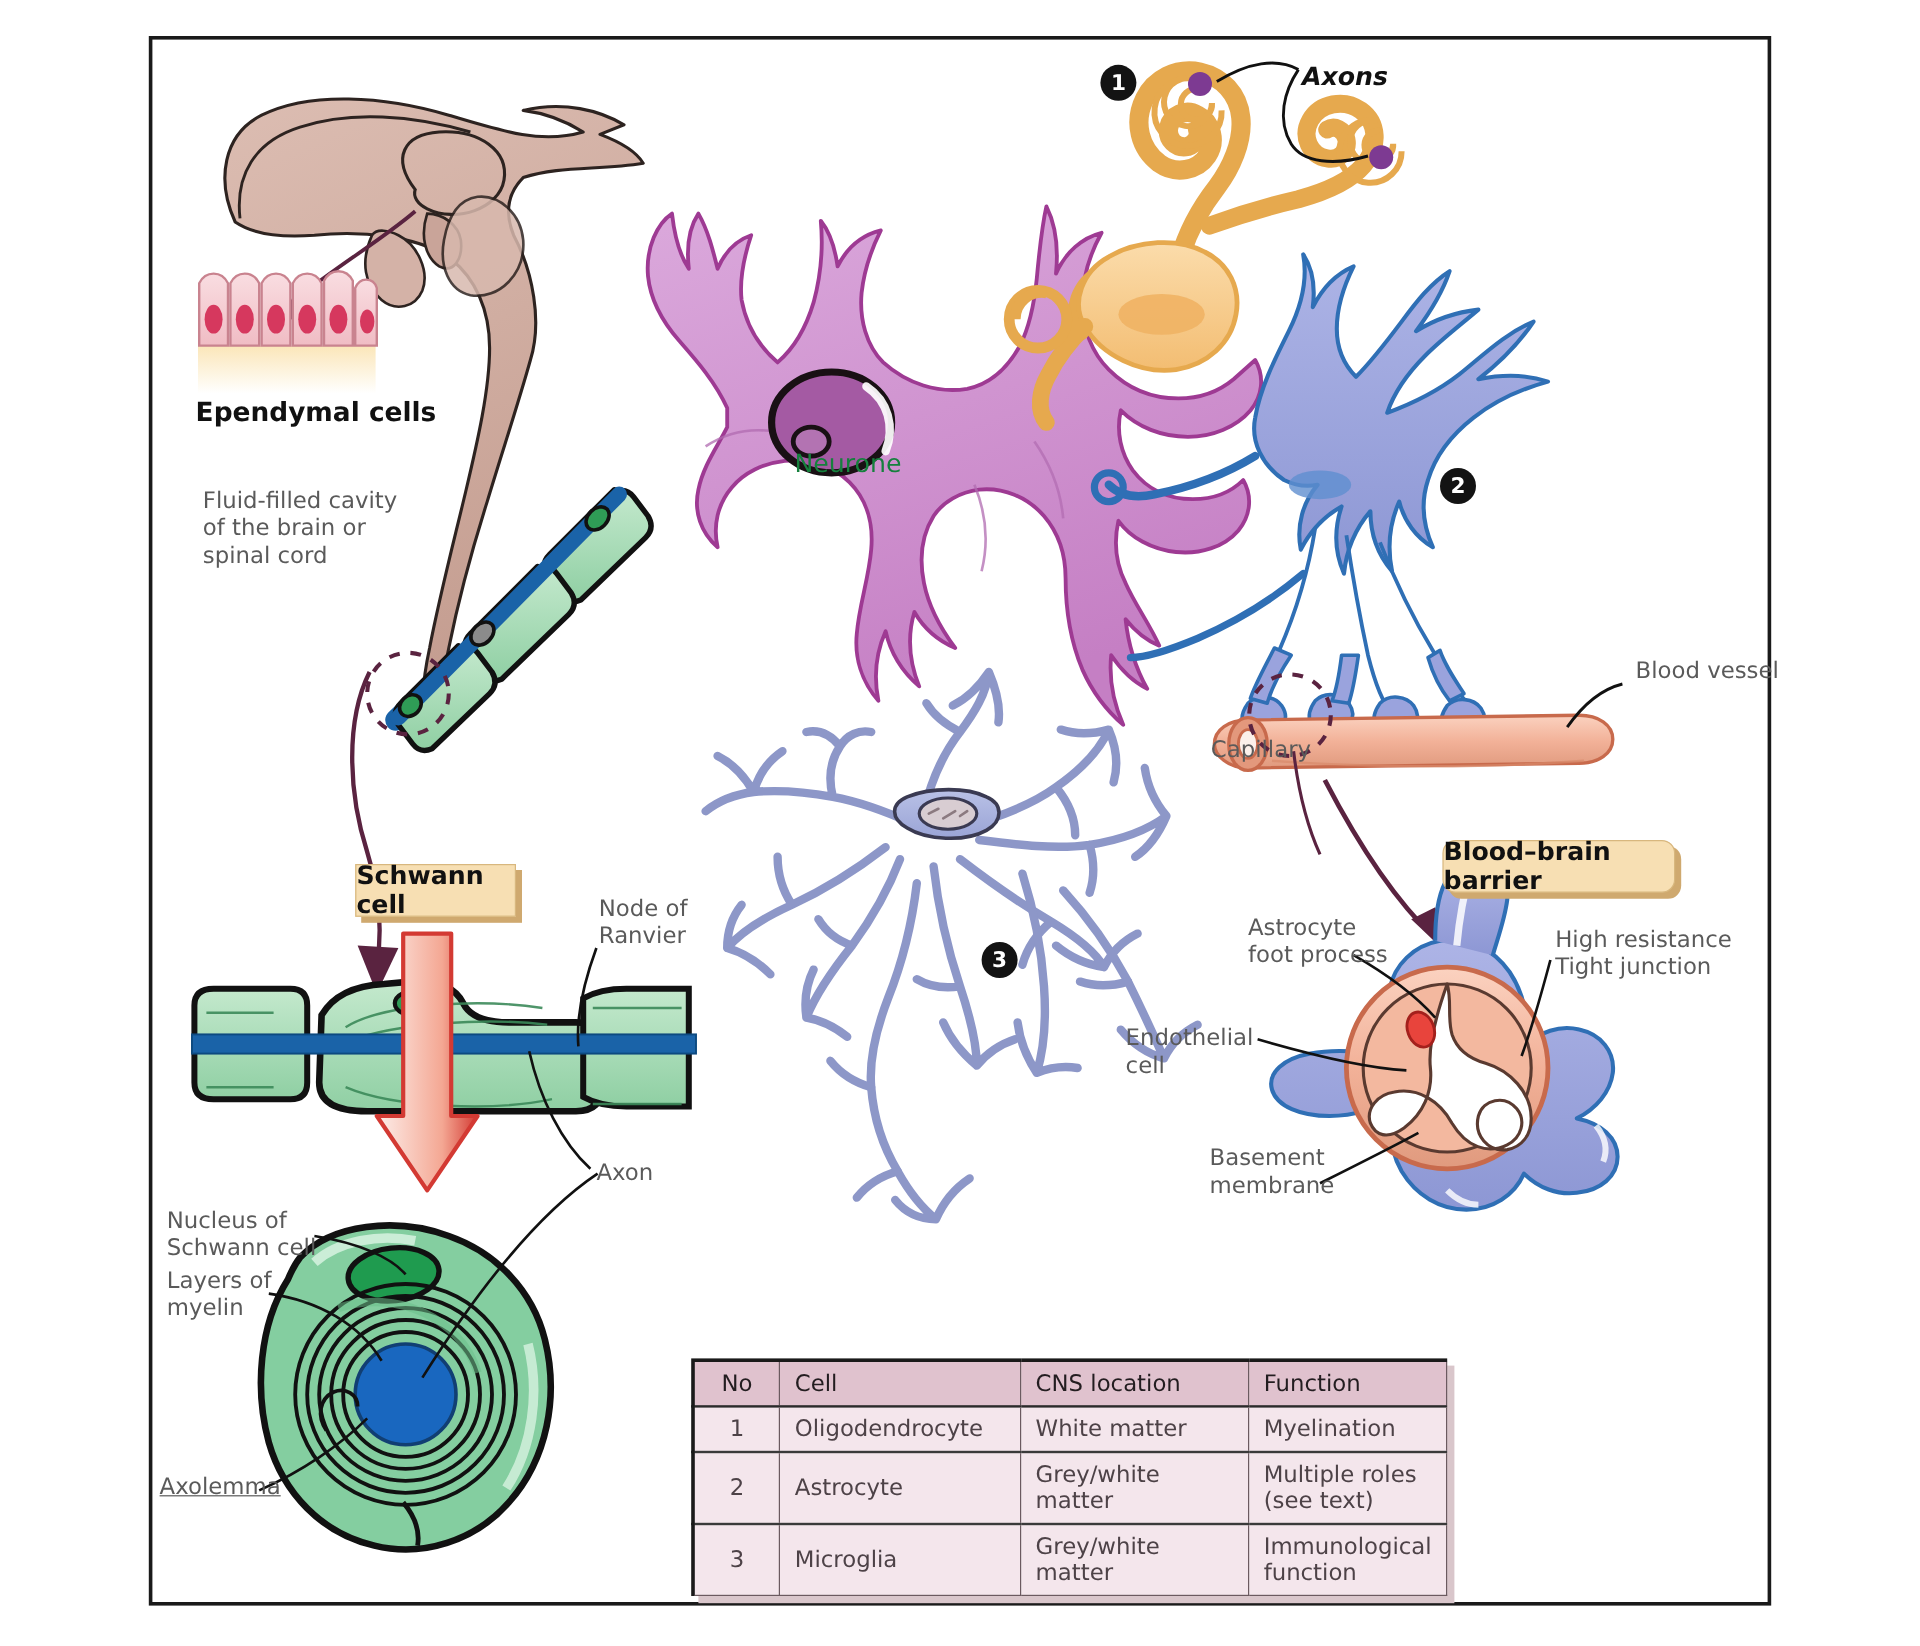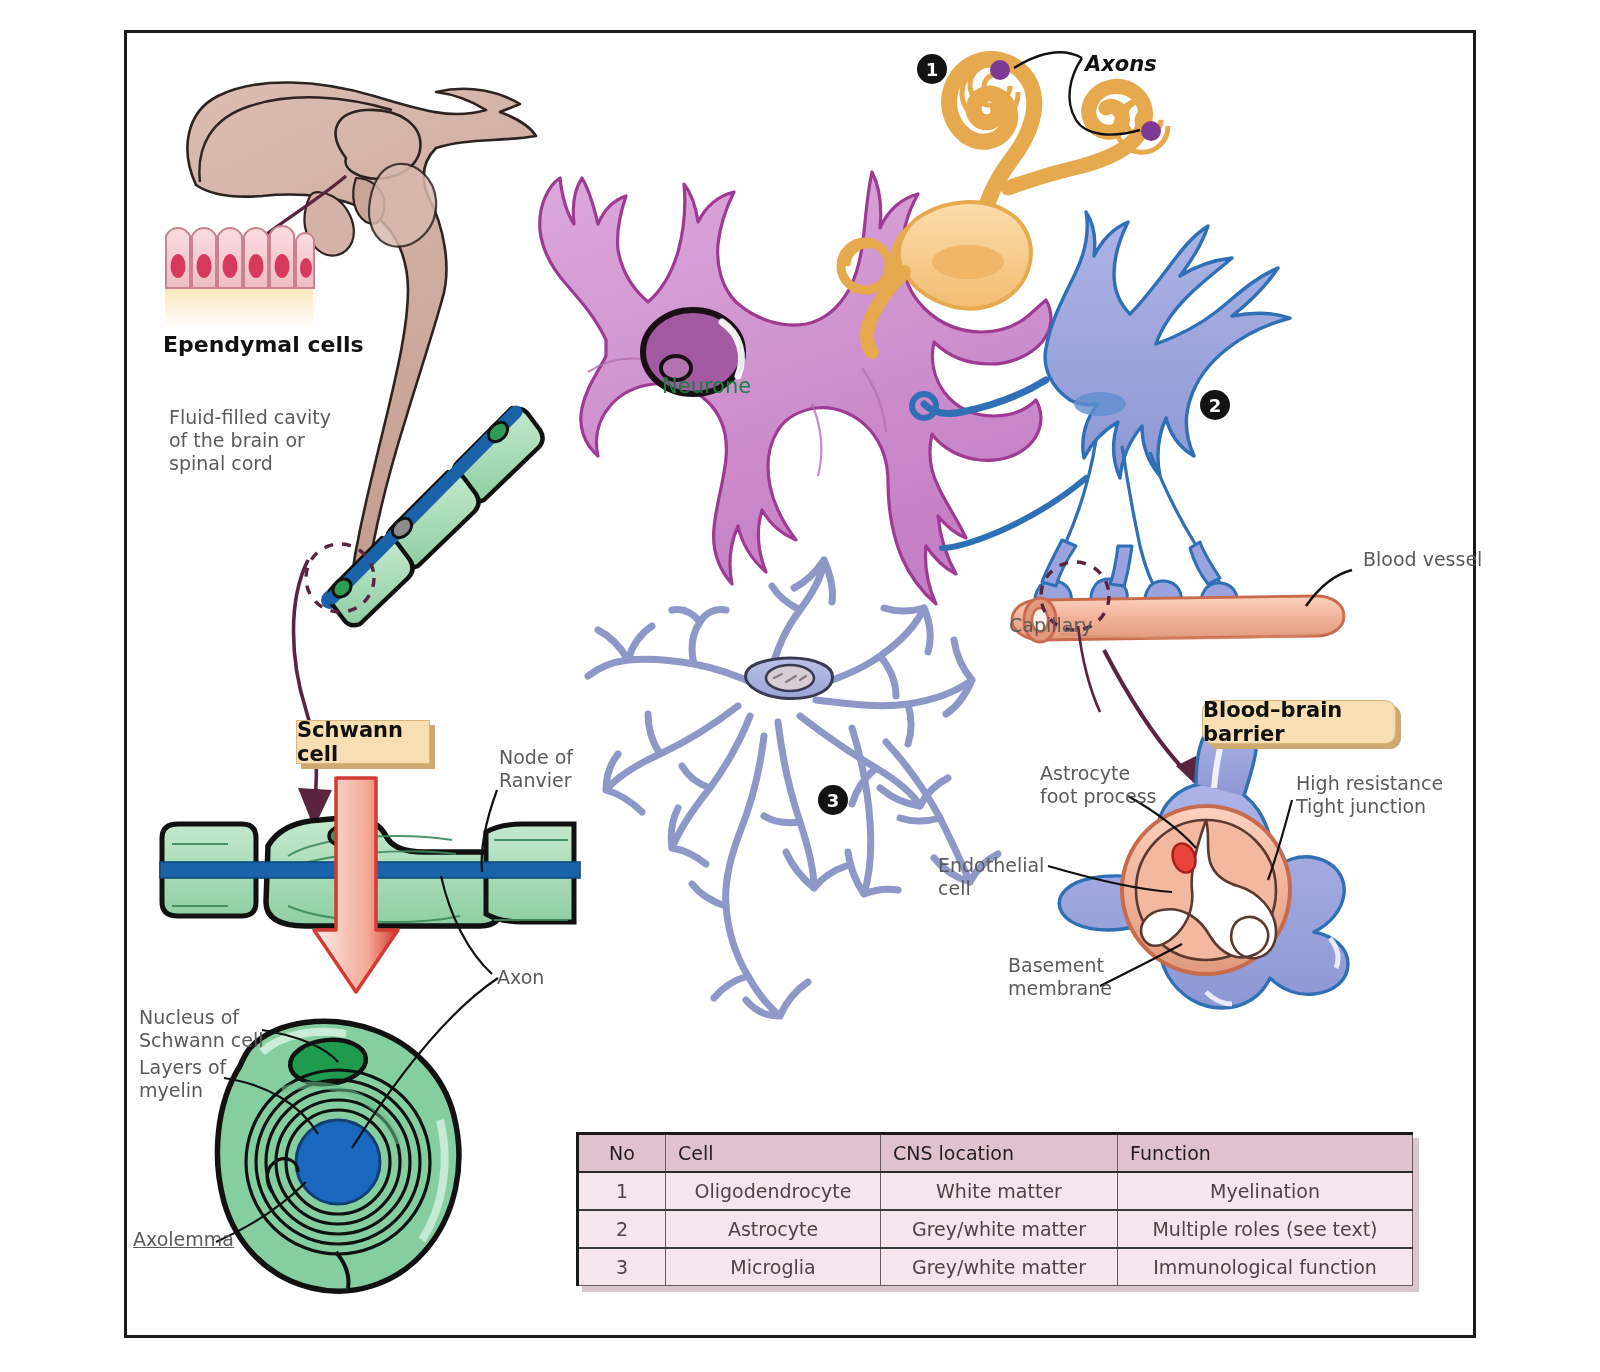--- a/index.html
+++ b/index.html
@@ -11,26 +11,26 @@
   .lbl.dark{color:#111;font-weight:bold;}
   .lbl.blk{color:#15803d;}
   .tagbox{position:absolute;background:#f7dfb3;border:1px solid #c9a濃;box-sizing:border-box;
           border:1px solid #d8b77e;color:#111;font-size:21px;font-weight:bold;
           display:flex;align-items:center;justify-content:center;
           box-shadow:4px 4px 0 #cda濃;}
   .tagbox{box-shadow:5px 5px 0 #cfa96f;}
   .numbadge{position:absolute;width:30px;height:30px;border-radius:50%;background:#131313;color:#fff;
             font-size:18px;font-weight:bold;display:flex;align-items:center;justify-content:center;}
   
-  #celltable{position:absolute;left:576px;top:1132px;width:837px;border-collapse:collapse;
+  #celltable{position:absolute;left:576px;top:1132px;width:630px;border-collapse:collapse;
              box-shadow:6px 6px 0 #d9c6cb;}
   #celltable th,#celltable td{border:1px solid #6b5a60;padding:7px 12px;text-align:left;
              font-size:19px;color:#4d4247;font-family:"DejaVu Sans",sans-serif;font-weight:normal;}
   #celltable th{background:#e0c2ce;color:#231d20;border-top:3px solid #1a1a1a;border-bottom:2px solid #2a2a2a;}
-  #celltable td{background:#f4e6ec;text-align:center;}
+  #celltable td{background:#f4e6ec;}
   #celltable tr td:first-child,#celltable tr th:first-child{width:62px;text-align:center;}
   #celltable tr th:nth-child(2),#celltable tr td:nth-child(2){width:190px;}
   #celltable tr th:nth-child(3),#celltable tr td:nth-child(3){width:212px;}
   #celltable tbody tr:nth-child(2) td{border-top:2px solid #3a3a3a;border-bottom:2px solid #3a3a3a;}
   #celltable{border-left:3px solid #1a1a1a;}
 </style>
 </head>
 <body>
 
 <div id="stage">

